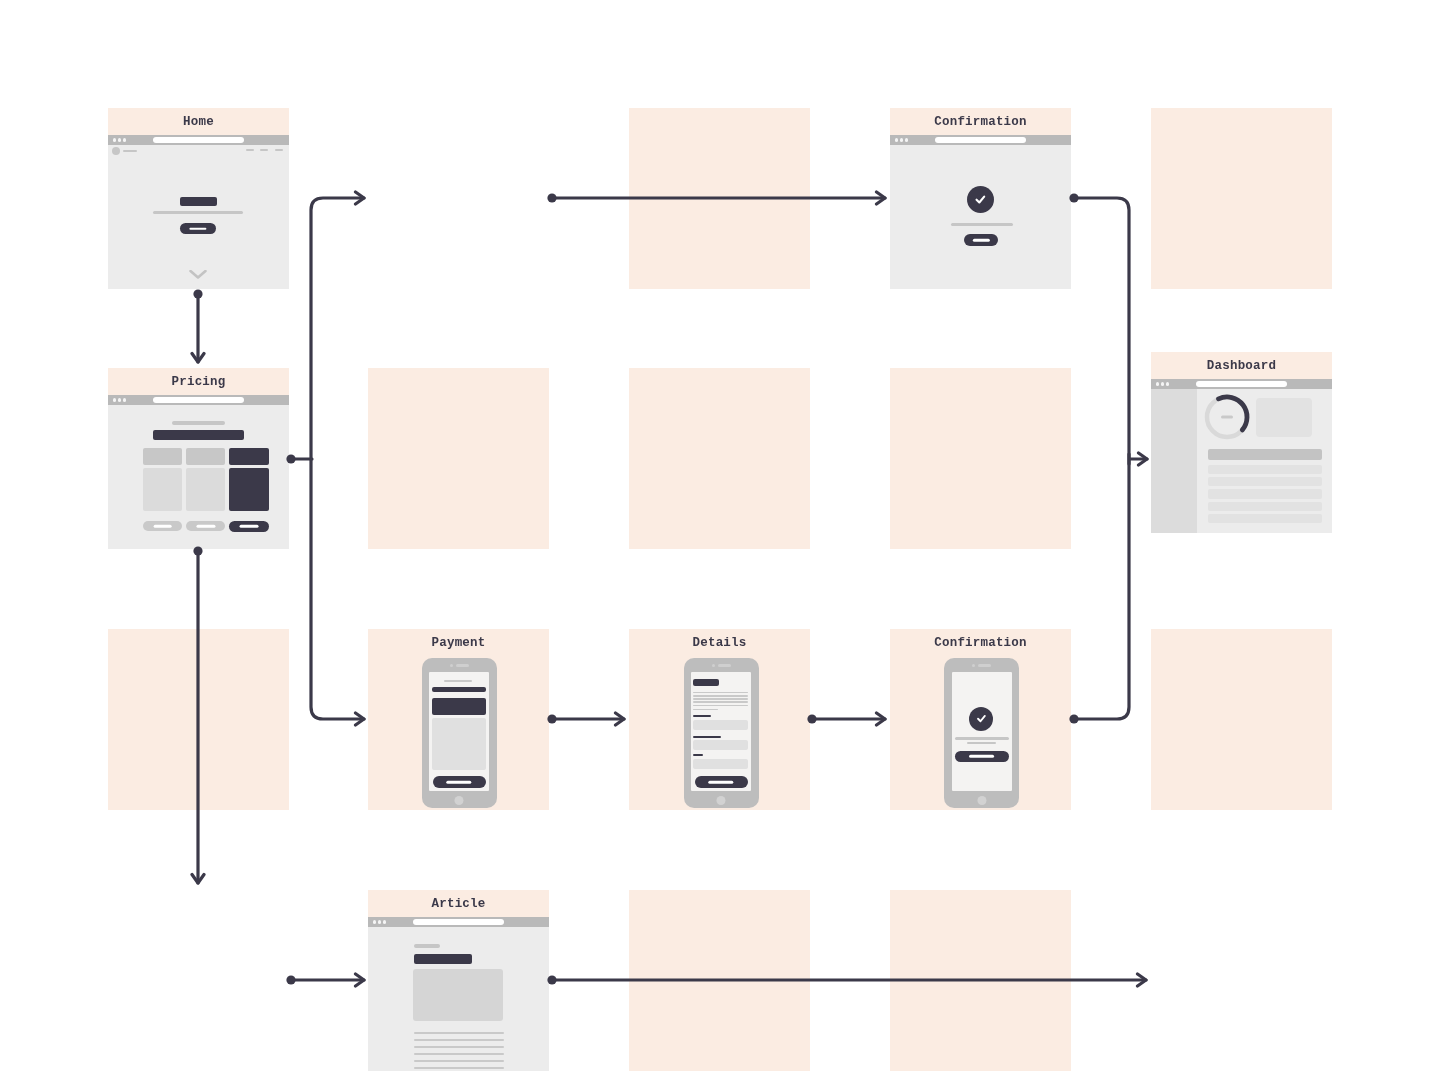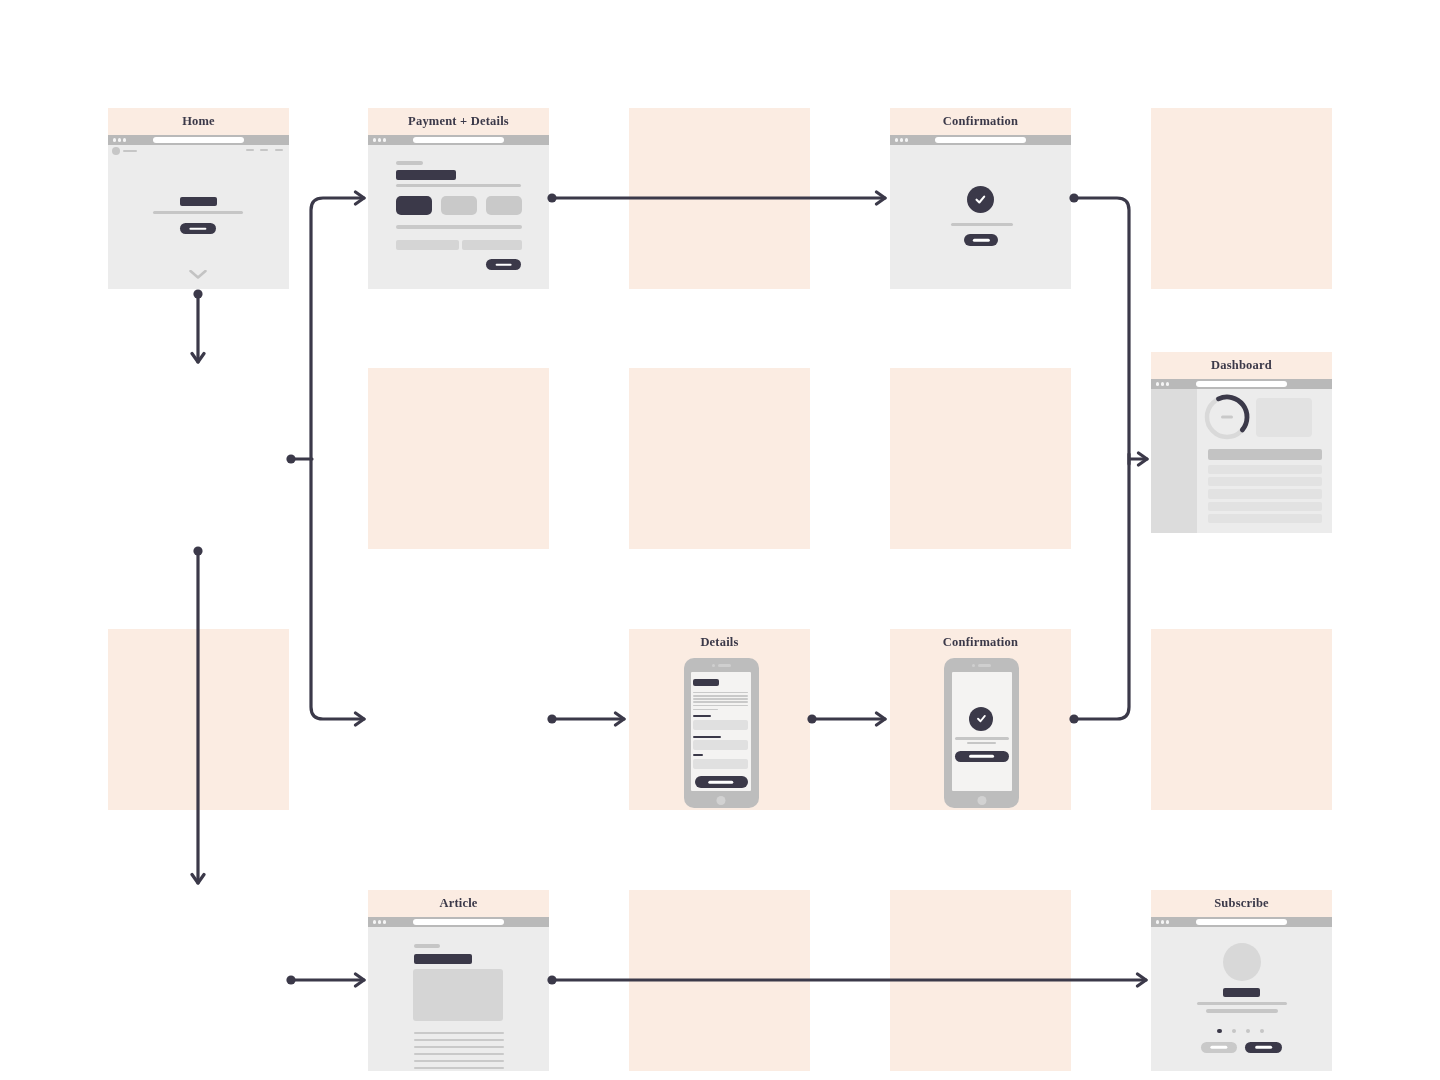--- a/index.html
+++ b/index.html
@@ -1,18 +1,18 @@
 <!DOCTYPE html>
 <html style="--background: #ffffff; --peach: #fbece2; --ink: #3b3949; --chrome: #b9b9b9; --mockBg: #ececec; --grayLine: #c6c6c6; --grayMid: #c9c9c9; --grayCard: #d5d5d5; --grayInput: #e2e2e2; --sidebar: #dcdcdc; --tableHead: #c3c3c3; --phoneFrame: #bdbdbd; --phoneScreen: #f4f3f2;"><head>
 <meta charset="utf-8">
 <title>User Flow Diagram</title>
 <style>
   html,body{margin:0;padding:0;background:#fff;}
   #canvas{position:relative;width:1440px;height:1080px;background:var(--background,#fff);overflow:hidden;
-          font-family:Liberation Serif, serif;}
+          font-family:Liberation Mono, monospace;}
   .cell{position:absolute;width:181px;height:181px;background:var(--peach,#fbece2);}
   .cell-label{position:absolute;top:0;left:0;right:0;height:27px;display:flex;align-items:center;justify-content:center;
               font-size:12.5px;font-weight:700;letter-spacing:.2px;color:var(--ink,#3b3949);}
   .browser{position:absolute;left:0;top:27px;width:181px;height:154px;background:var(--mockBg,#ececec);}
   .chrome{position:absolute;top:0;left:0;width:181px;height:10px;background:var(--chrome,#b9b9b9);}
   .chrome .cdot{position:absolute;top:3.2px;width:3.4px;height:3.4px;border-radius:50%;background:rgba(255,255,255,.85);}
   .chrome .url{position:absolute;top:2px;left:45px;width:91px;height:6px;border-radius:3px;background:#fff;}
   .el{position:absolute;}
   .ink{background:var(--ink,#3b3949);}
   .gl{background:var(--grayLine,#c6c6c6);}
@@ -58,41 +58,20 @@
       <div class="el gl r2" style="left:166.5px;top:13.7px;width:8px;height:2.2px"></div>
       <div class="el ink r2" style="left:71.5px;top:62.3px;width:37px;height:9px"></div>
       <div class="el gl r2" style="left:44.5px;top:75.7px;width:90px;height:3px"></div>
       <div class="el ink pill" style="left:72px;top:88.3px;width:36px;height:11px"></div>
       <svg class="el" style="left:81px;top:135px" width="18" height="9" viewBox="0 0 18 9">
         <polyline points="1.5,1 9,7.5 16.5,1" fill="none" stroke="#c3c3c3" stroke-width="2.6" stroke-linecap="round" stroke-linejoin="round"></polyline>
       </svg>
     </div>
   </div>
 
-  <div class="cell" style="left:368px;top:108px">
-    <div class="cell-label">Payment + Details</div>
-    <div class="browser">
-      <div class="chrome">
-        <span class="cdot" style="left:5px"></span>
-        <span class="cdot" style="left:10px"></span>
-        <span class="cdot" style="left:15px"></span>
-        <span class="url"></span>
-      </div>
-      <div class="el gl r2" style="left:27.5px;top:25.7px;width:27px;height:4px"></div>
-      <div class="el ink r2" style="left:27.5px;top:35px;width:60px;height:10px"></div>
-      <div class="el gl r2" style="left:27.5px;top:48.5px;width:125px;height:3px"></div>
-      <div class="el ink r5" style="left:27.5px;top:61px;width:36px;height:19px"></div>
-      <div class="el gm r5" style="left:72.7px;top:61px;width:36px;height:19px"></div>
-      <div class="el gm r5" style="left:118px;top:61px;width:36px;height:19px"></div>
-      <div class="el gm r2" style="left:27.5px;top:90px;width:126px;height:4px"></div>
-      <div class="el gc r2" style="left:27.5px;top:105px;width:63px;height:10px"></div>
-      <div class="el gc r2" style="left:93.7px;top:105px;width:60px;height:10px"></div>
-      <div class="el ink pill" style="left:118px;top:124.3px;width:35px;height:11px"></div>
-    </div>
-  </div>
 
   <div class="cell" style="left:629px;top:108px"></div>
 
   <div class="cell" style="left:890px;top:108px">
     <div class="cell-label">Confirmation</div>
     <div class="browser">
       <div class="chrome">
         <span class="cdot" style="left:5px"></span>
         <span class="cdot" style="left:10px"></span>
         <span class="cdot" style="left:15px"></span>
@@ -103,20 +82,42 @@
             <path d="M6.5 12.5 L10.5 16.5 L17.5 8" fill="none" stroke="#fff" stroke-width="3" stroke-linecap="round" stroke-linejoin="round"></path>
           </svg>
       </div>
       <div class="el gl r2" style="left:60.7px;top:87.7px;width:62px;height:3px"></div>
       <div class="el ink pill" style="left:74.3px;top:99.3px;width:34px;height:11.4px"></div>
     </div>
   </div>
 
   <div class="cell" style="left:1151px;top:108px"></div>
 
+  <div class="cell" style="left:108px;top:368px">
+    <div class="cell-label">Pricing</div>
+    <div class="browser">
+      <div class="chrome">
+        <span class="cdot" style="left:5px"></span>
+        <span class="cdot" style="left:10px"></span>
+        <span class="cdot" style="left:15px"></span>
+        <span class="url"></span>
+      </div>
+      <div class="el gl r2" style="left:64px;top:26px;width:53px;height:4px"></div>
+      <div class="el ink r2" style="left:44.5px;top:34.7px;width:91px;height:10px"></div>
+      <div class="el r2" style="left:35px;top:53.3px;width:39px;height:17px;background:#c7c7c7"></div>
+      <div class="el r2" style="left:77.7px;top:53.3px;width:39.7px;height:17px;background:#c7c7c7"></div>
+      <div class="el ink r2" style="left:121.3px;top:53.3px;width:39.4px;height:17px"></div>
+      <div class="el r2" style="left:35px;top:73.3px;width:39px;height:43px;background:#dbdbdb"></div>
+      <div class="el r2" style="left:77.7px;top:73.3px;width:39.7px;height:43px;background:#dbdbdb"></div>
+      <div class="el ink r2" style="left:121.3px;top:73.3px;width:39.4px;height:43px"></div>
+      <div class="el gm pill" style="left:35px;top:126px;width:39px;height:10px"></div>
+      <div class="el gm pill" style="left:77.7px;top:126px;width:39.7px;height:10px"></div>
+      <div class="el ink pill" style="left:121.3px;top:125.5px;width:39.4px;height:11px"></div>
+    </div>
+  </div>
 
   <div class="cell" style="left:368px;top:368px"></div>
   <div class="cell" style="left:629px;top:368px"></div>
   <div class="cell" style="left:890px;top:368px"></div>
 
   <div class="cell" style="left:1151px;top:352px">
     <div class="cell-label">Dashboard</div>
     <div class="browser">
       <div class="chrome">
         <span class="cdot" style="left:5px"></span>
@@ -135,20 +136,35 @@
       <div class="el gi r2" style="left:56.7px;top:85.7px;width:114px;height:9.3px"></div>
       <div class="el gi r2" style="left:56.7px;top:98px;width:114px;height:9.3px"></div>
       <div class="el gi r2" style="left:56.7px;top:110.3px;width:114px;height:9.3px"></div>
       <div class="el gi r2" style="left:56.7px;top:122.7px;width:114px;height:9.3px"></div>
       <div class="el gi r2" style="left:56.7px;top:135px;width:114px;height:9.3px"></div>
     </div>
   </div>
 
   <div class="cell" style="left:108px;top:629px"></div>
 
+  <div class="cell" style="left:368px;top:629px">
+    <div class="cell-label">Payment</div>
+    <div class="phone" style="left:53.5px;top:29px">
+      <span class="spk-dot"></span>
+      <span class="spk-dash"></span>
+      <div class="screen">
+        <div class="el gm r2" style="left:15px;top:7.5px;width:28px;height:2.5px"></div>
+        <div class="el ink r2" style="left:2.5px;top:14.5px;width:54px;height:5px"></div>
+        <div class="el ink r2" style="left:2.5px;top:26px;width:54px;height:17px"></div>
+        <div class="el r2" style="left:2.5px;top:45.5px;width:54px;height:52px;background:#e0e0e0"></div>
+        <div class="el ink pill" style="left:3.5px;top:104px;width:53px;height:12px"></div>
+      </div>
+      <span class="homebtn"></span>
+    </div>
+  </div>
 
   <div class="cell" style="left:629px;top:629px">
     <div class="cell-label">Details</div>
     <div class="phone" style="left:54.5px;top:29px">
       <span class="spk-dot"></span>
       <span class="spk-dash"></span>
       <div class="screen">
         <div class="el ink r2" style="left:2px;top:7px;width:26px;height:6.5px"></div>
         <div class="el gm r2" style="left:2px;top:19.5px;width:55px;height:1.8px"></div>
         <div class="el gm r2" style="left:2px;top:22.8px;width:55px;height:1.8px"></div>
@@ -207,41 +223,20 @@
       <div class="el gm r2" style="left:46.3px;top:128.7px;width:90px;height:2.7px"></div>
       <div class="el gm r2" style="left:46.3px;top:135.7px;width:90px;height:2.7px"></div>
       <div class="el gm r2" style="left:46.3px;top:142.7px;width:90px;height:2.7px"></div>
       <div class="el gm r2" style="left:46.3px;top:149.7px;width:90px;height:2.7px"></div>
     </div>
   </div>
 
   <div class="cell" style="left:629px;top:890px"></div>
   <div class="cell" style="left:890px;top:890px"></div>
 
-  <div class="cell" style="left:1151px;top:890px">
-    <div class="cell-label">Subscribe</div>
-    <div class="browser">
-      <div class="chrome">
-        <span class="cdot" style="left:5px"></span>
-        <span class="cdot" style="left:10px"></span>
-        <span class="cdot" style="left:15px"></span>
-        <span class="url"></span>
-      </div>
-      <div class="el cir" style="left:71.7px;top:25.7px;width:38px;height:38px;background:#d8d8d8"></div>
-      <div class="el ink r2" style="left:72.3px;top:71.3px;width:37px;height:9px"></div>
-      <div class="el gl r2" style="left:45.7px;top:84.7px;width:90px;height:3.5px"></div>
-      <div class="el gl r2" style="left:55px;top:92.3px;width:72px;height:3.5px"></div>
-      <div class="el ink cir" style="left:66.3px;top:111.5px;width:4.5px;height:4.5px"></div>
-      <div class="el gl cir" style="left:80.7px;top:111.5px;width:4.5px;height:4.5px"></div>
-      <div class="el gl cir" style="left:94.7px;top:111.5px;width:4.5px;height:4.5px"></div>
-      <div class="el gl cir" style="left:108.7px;top:111.5px;width:4.5px;height:4.5px"></div>
-      <div class="el gm pill" style="left:50px;top:124.7px;width:36px;height:11px"></div>
-      <div class="el ink pill" style="left:94px;top:124.7px;width:37px;height:11px"></div>
-    </div>
-  </div>
 
   <svg id="flow-svg" width="1440" height="1080" viewBox="0 0 1440 1080">
     <defs>
       <marker id="m-dot" markerUnits="userSpaceOnUse" markerWidth="12" markerHeight="12" refX="6" refY="6">
         <circle cx="6" cy="6" r="4.6" fill="currentColor"></circle>
       </marker>
       <marker id="m-head" markerUnits="userSpaceOnUse" markerWidth="15" markerHeight="17" refX="11.5" refY="8.5" orient="auto">
         <path d="M3,2.5 L11.5,8.5 L3,14.5" fill="none" stroke="currentColor" stroke-width="3.2" stroke-linecap="round" stroke-linejoin="round"></path>
       </marker>
     </defs>

